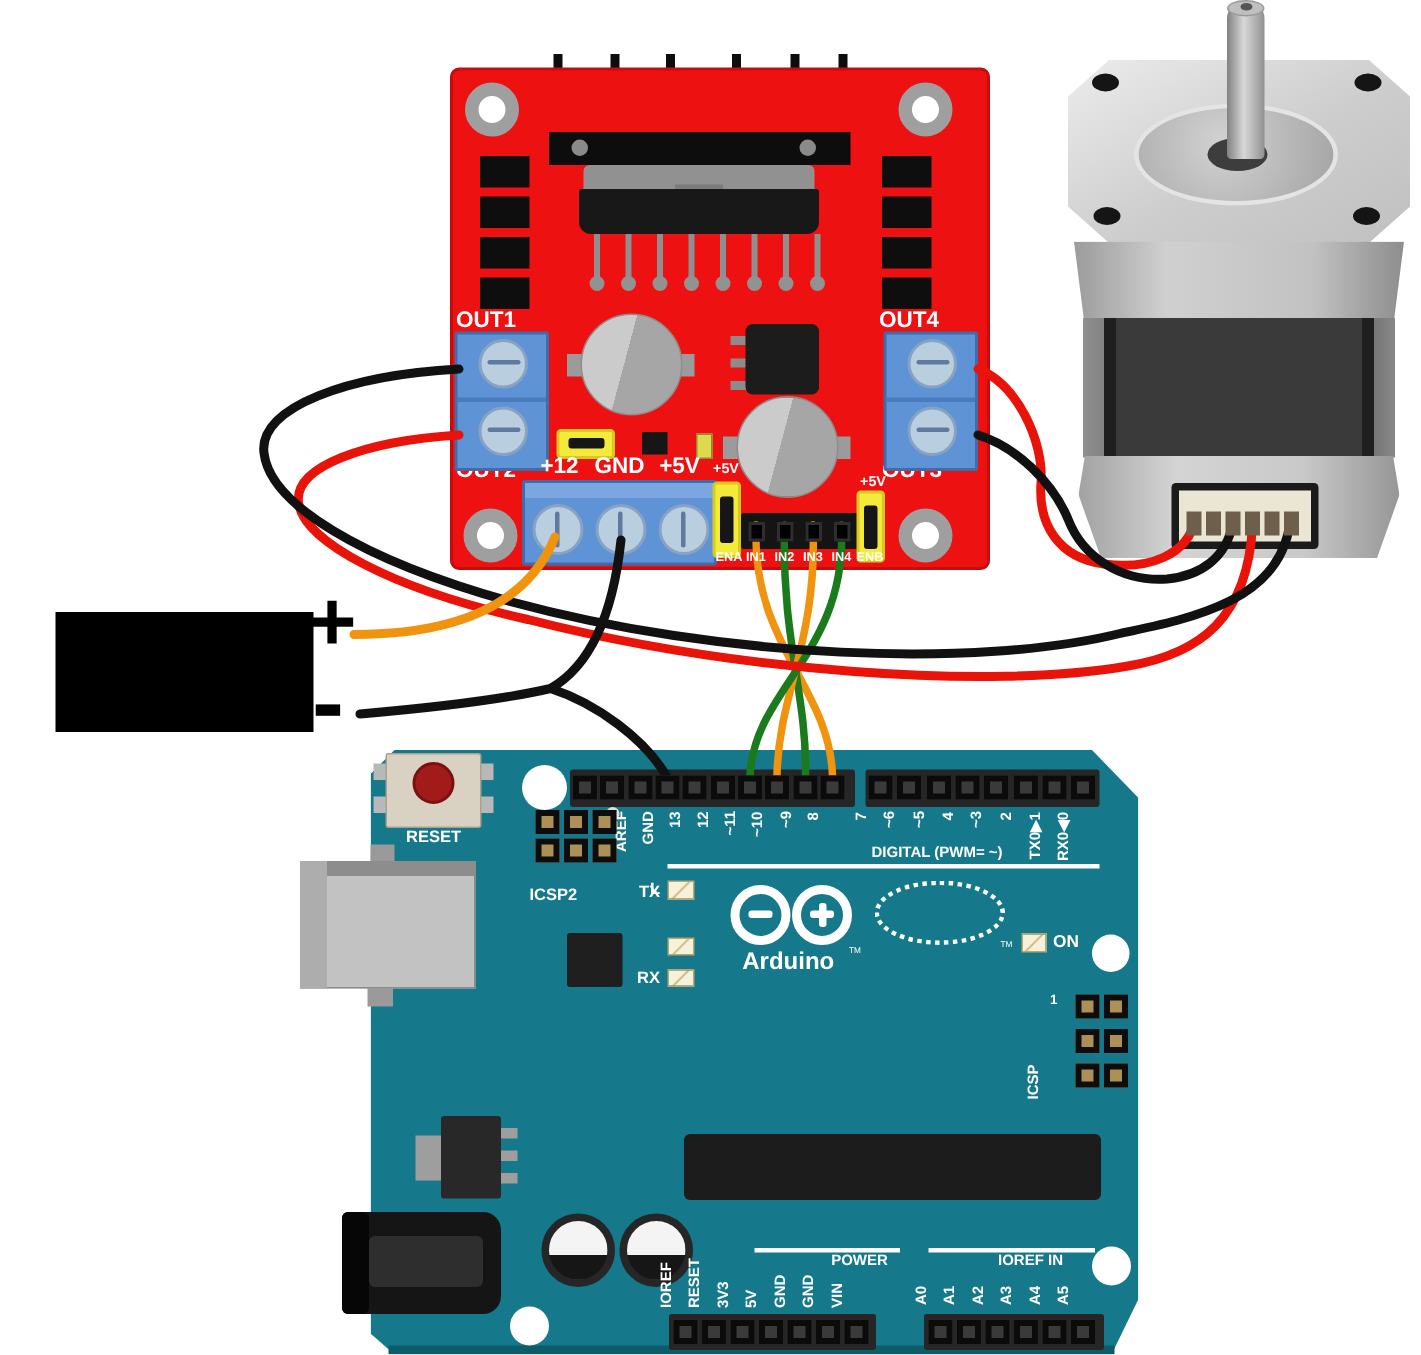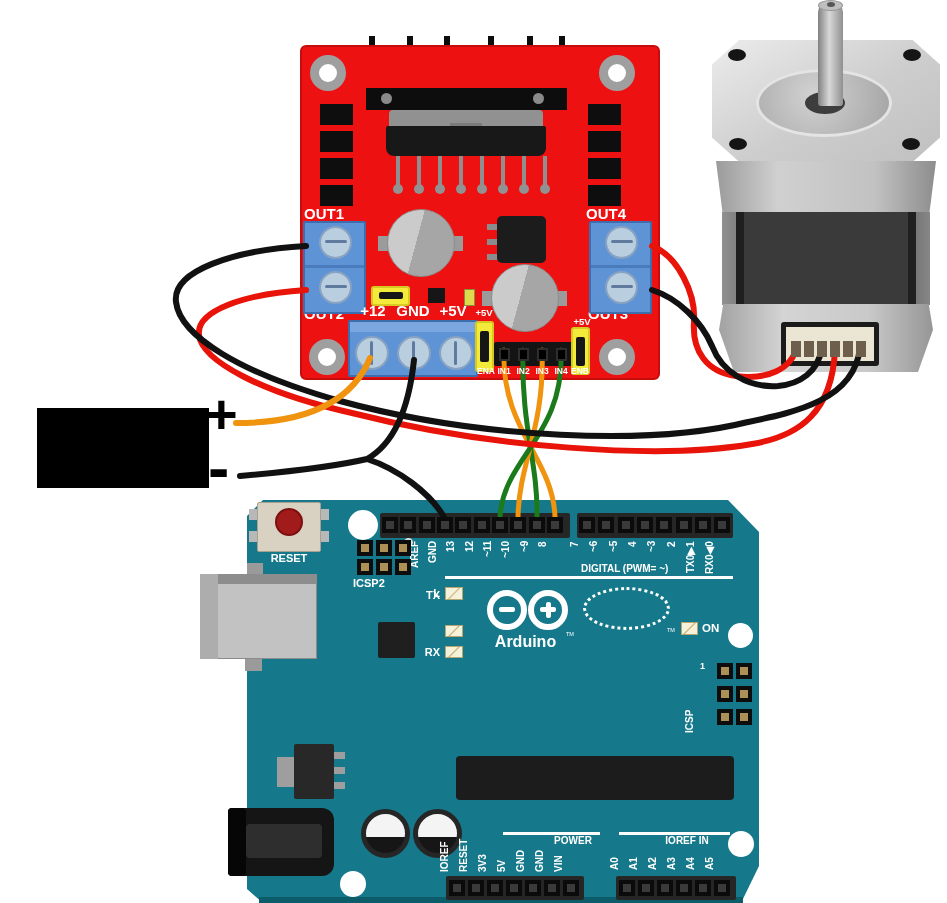--- a/index.html
+++ b/index.html
@@ -209,21 +209,21 @@
 
     <div class="hole" style="left:348px;top:510px;width:30px;height:30px;"></div>
     <div class="hole" style="left:728px;top:623px;width:25px;height:25px;"></div>
     <div class="hole" style="left:340px;top:871px;width:26px;height:26px;"></div>
     <div class="hole" style="left:728px;top:831px;width:26px;height:26px;"></div>
 
     <div class="strip" style="left:380px;top:513px;width:190px;height:25px;"></div>
     <div class="strip" style="left:577px;top:513px;width:156px;height:25px;"></div>
     <div class="abs" style="left:404px;top:538px;width:9px;height:9px;border-radius:50%;background:#0b3642;border:2px solid #ddd;"></div>
 
-    <span class="silk" style="left:353px;top:577px;width:62px;font-size:11px;">ICSP2</span>
+    <span class="silk" style="left:353px;top:591px;width:62px;font-size:11px;">ICSP2</span>
 
     <span class="silk" style="left:428px;top:587px;width:12px;text-align:right;font-size:11px;">L</span>
     <div class="led" style="left:445px;top:587px;width:18px;height:13px;"></div>
     <span class="silk" style="left:416px;top:589px;width:24px;text-align:right;font-size:11px;">TX</span>
     <div class="led" style="left:445px;top:625px;width:18px;height:12px;"></div>
     <span class="silk" style="left:416px;top:646px;width:24px;text-align:right;font-size:11px;">RX</span>
     <div class="led" style="left:445px;top:646px;width:18px;height:12px;"></div>
     <div class="abs" style="left:378px;top:622px;width:37px;height:36px;background:#1f1f1f;border-radius:2px;"></div>
 
     <div class="abs" style="left:487px;top:590px;width:40px;height:40px;border:6px solid #fff;border-radius:50%;"></div>

